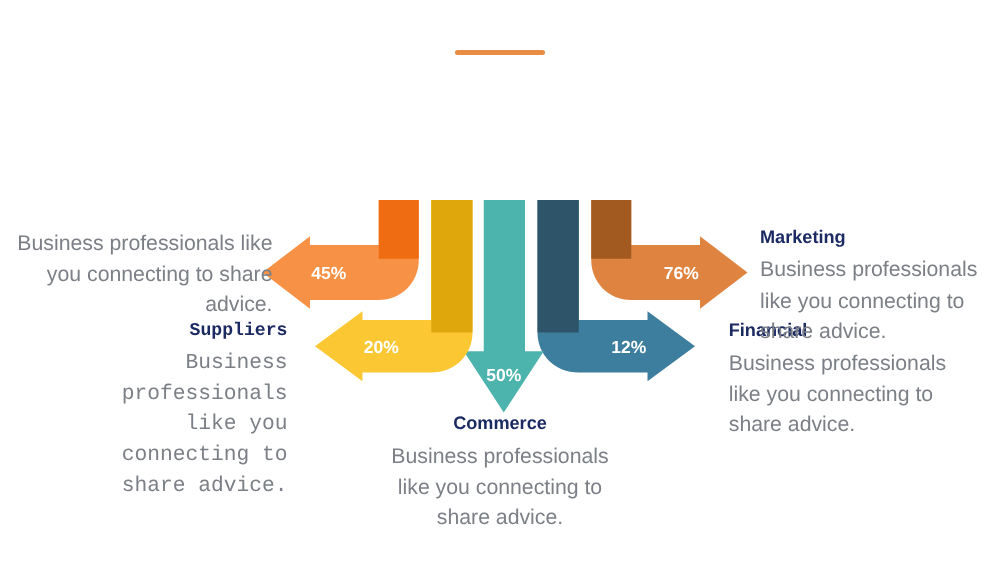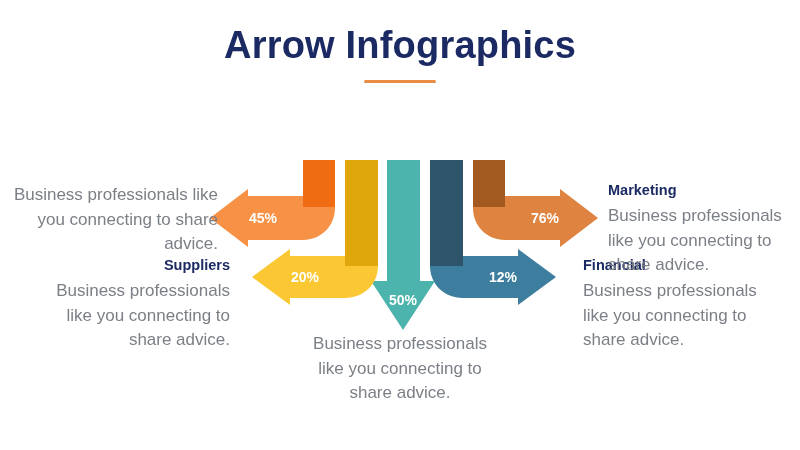--- a/index.html
+++ b/index.html
@@ -42,32 +42,31 @@
     line-height:1.1;
   }
   .block .blk-desc{
     font-size:17px;color:#7b7f86;line-height:1.45;margin:0;
   }
   .block.right{text-align:left;}
   .block.left{text-align:right;}
   .block.center{text-align:center;}
 
   #blk-business{left:8px;top:183px;width:210px;}
-  #blk-suppliers{left:48px;top:258px;width:182px;}
+  #blk-suppliers{left:48px;top:258px;width:182px;font-family:Liberation Mono, monospace;}
   #blk-marketing{left:608px;top:183px;width:200px;}
   #blk-financial{left:583px;top:258px;width:200px;}
   #blk-commerce{left:300px;top:332px;width:200px;}
 </style>
 </head>
 <body style="background: rgb(255, 255, 255);">
 
 <div class="slide">
 
   <div class="header">
-    <h1 class="title" style="color: rgb(27, 42, 99);">Arrow Infographics</h1>
     <div class="divider" style="background: rgb(233, 140, 68);"></div>
   </div>
 
   <div class="diagram">
     <svg class="flow" viewBox="0 0 800 450" xmlns="http://www.w3.org/2000/svg">
 
       <g>
 
         <path fill="#de8340" d="M473,160 L505,160 L505,196 L560,196 L560,189 L598,218 L560,247 L560,240 L505,240
                  C487,240 473,226 473,208 Z"></path>
@@ -108,20 +107,21 @@
   <div class="block left" id="blk-business">
     <p class="blk-desc">Business professionals like you connecting to share advice.</p>
   </div>
 
   <div class="block left" id="blk-suppliers">
     <p class="blk-title">Suppliers</p>
     <p class="blk-desc">Business professionals like you connecting to share advice.</p>
   </div>
 
   <div class="block center" id="blk-commerce">
+    <p class="blk-title">Commerce</p>
     <p class="blk-desc">Business professionals like you connecting to share advice.</p>
   </div>
 
   <div class="block right" id="blk-financial">
     <p class="blk-title">Financial</p>
     <p class="blk-desc">Business professionals like you connecting to share advice.</p>
   </div>
 
   <div class="block right" id="blk-marketing">
     <p class="blk-title">Marketing</p>

